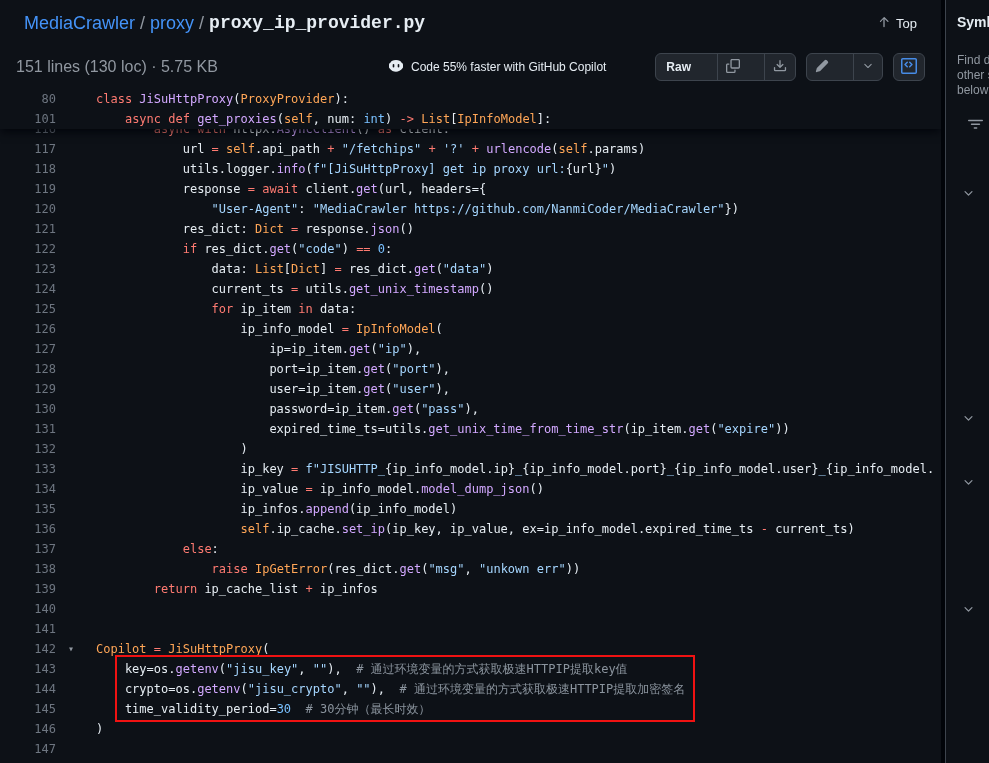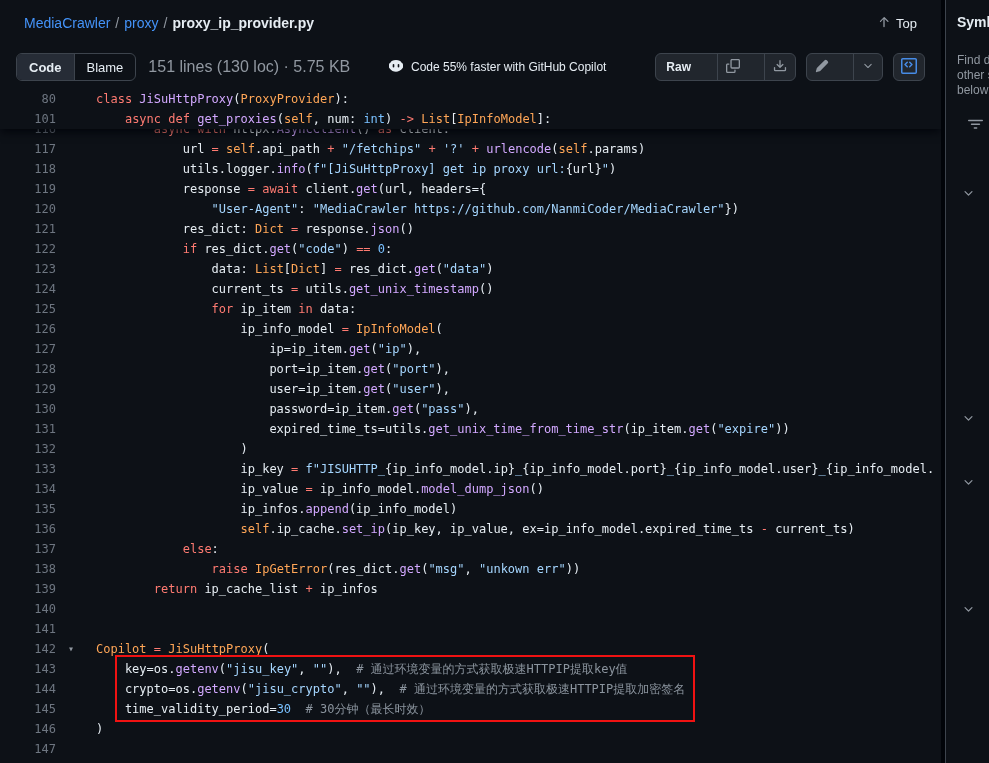--- a/index.html
+++ b/index.html
@@ -3,24 +3,24 @@
 <meta charset="utf-8">
 <style>
   * { margin:0; padding:0; box-sizing:border-box; }
   html,body { width:989px; height:763px; background:var(--bg,#0d1117); color:var(--text,#e6edf3);
     font-family:"Liberation Sans",sans-serif; overflow:hidden; position:relative; }
 
   .main { position:absolute; left:0; top:0; width:941px; height:763px; overflow:hidden; }
 
   
   .file-header { height:46px; display:flex; align-items:center; justify-content:space-between; padding:0 24px; }
-  .breadcrumb { font-size:14px; display:flex; align-items:center;text-align:right; }
+  .breadcrumb { font-size:18px; display:flex; align-items:center;text-align:right; }
   .breadcrumb a { color:var(--link,#4493f8); text-decoration:none; cursor:pointer; }
   .breadcrumb .sep { color:var(--muted,#9198a1); margin:0 5px; }
-  .breadcrumb .file { color:var(--text,#e6edf3); font-weight:600; }
+  .breadcrumb .file { color:var(--text,#e6edf3); font-weight:600;font-family:Liberation Mono, monospace; }
   .top-link { display:flex; align-items:center; gap:5px; font-size:13px; color:var(--text,#e6edf3); text-decoration:none; cursor:pointer; }
   .top-link svg { fill:var(--muted,#9198a1); }
 
   
   .toolbar { height:42px; position:relative; display:flex; align-items:center; padding:0 16px; gap:12px; }
   .seg-control { display:flex; border:1px solid var(--panel-border,#3d444d); border-radius:6px; height:28px; overflow:hidden; }
   .seg { padding:0 12px; font-size:13px; display:flex; align-items:center; color:var(--text,#e6edf3); cursor:pointer; }
   .seg.active { background:#262c36; font-weight:600; }
   .seg + .seg { border-left:1px solid var(--panel-border,#3d444d); }
   .file-info { font-size:16px; color:var(--muted,#9198a1); white-space:nowrap; }
@@ -87,24 +87,20 @@
       <span>
         <svg width="14" height="14" viewBox="0 0 16 16">
             <path d="M3.47 7.78a.75.75 0 0 1 0-1.06l4.25-4.25a.75.75 0 0 1 1.06 0l4.25 4.25a.751.751 0 0 1-.018 1.042.751.751 0 0 1-1.042.018L8.75 4.56v8.69a.75.75 0 0 1-1.5 0V4.56L4.53 7.78a.75.75 0 0 1-1.06 0Z"></path>
           </svg>
       </span>
       <span>Top</span>
     </a>
   </div>
 
   <div class="toolbar">
-    <div class="seg-control">
-      <div class="seg active">Code</div>
-      <div class="seg">Blame</div>
-    </div>
     <div class="file-info">151 lines (130 loc) · 5.75 KB</div>
 
     <div class="copilot">
       <span>
         <svg width="16" height="16" viewBox="0 0 16 16">
             <path fill="#e6edf3" d="M8 2c-2.9 0-5 1-5.6 2.8C1.6 5.1 1 5.9 1 6.8v2.4c0 .4.2.8.5 1C3.2 12.6 5.5 13.7 8 13.7s4.8-1.1 6.5-3.4c.3-.3.5-.7.5-1.1V6.8c0-.9-.6-1.7-1.4-2C12.9 3 10.9 2 8 2z"></path>
             <rect x="4.7" y="6" width="1.6" height="3.6" rx=".8" fill="#0d1117"></rect>
             <rect x="9.7" y="6" width="1.6" height="3.6" rx=".8" fill="#0d1117"></rect>
           </svg>
       </span>

